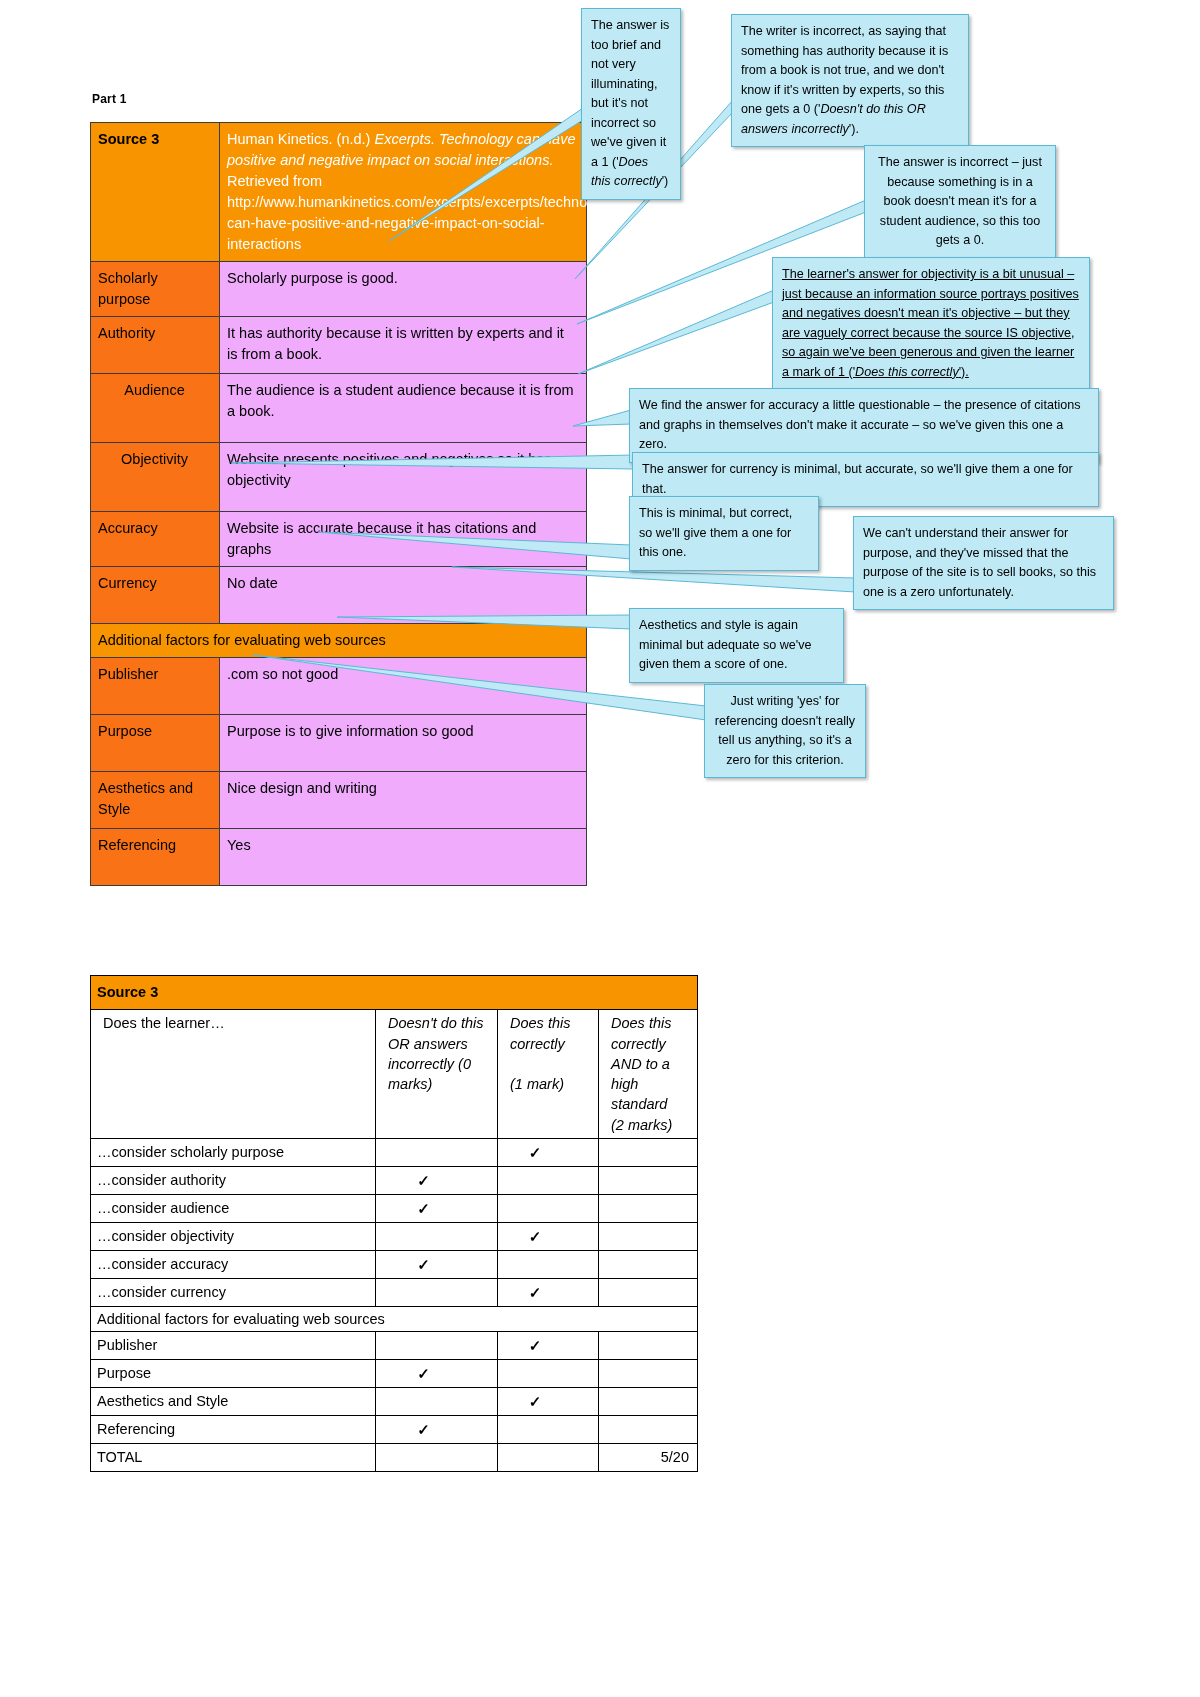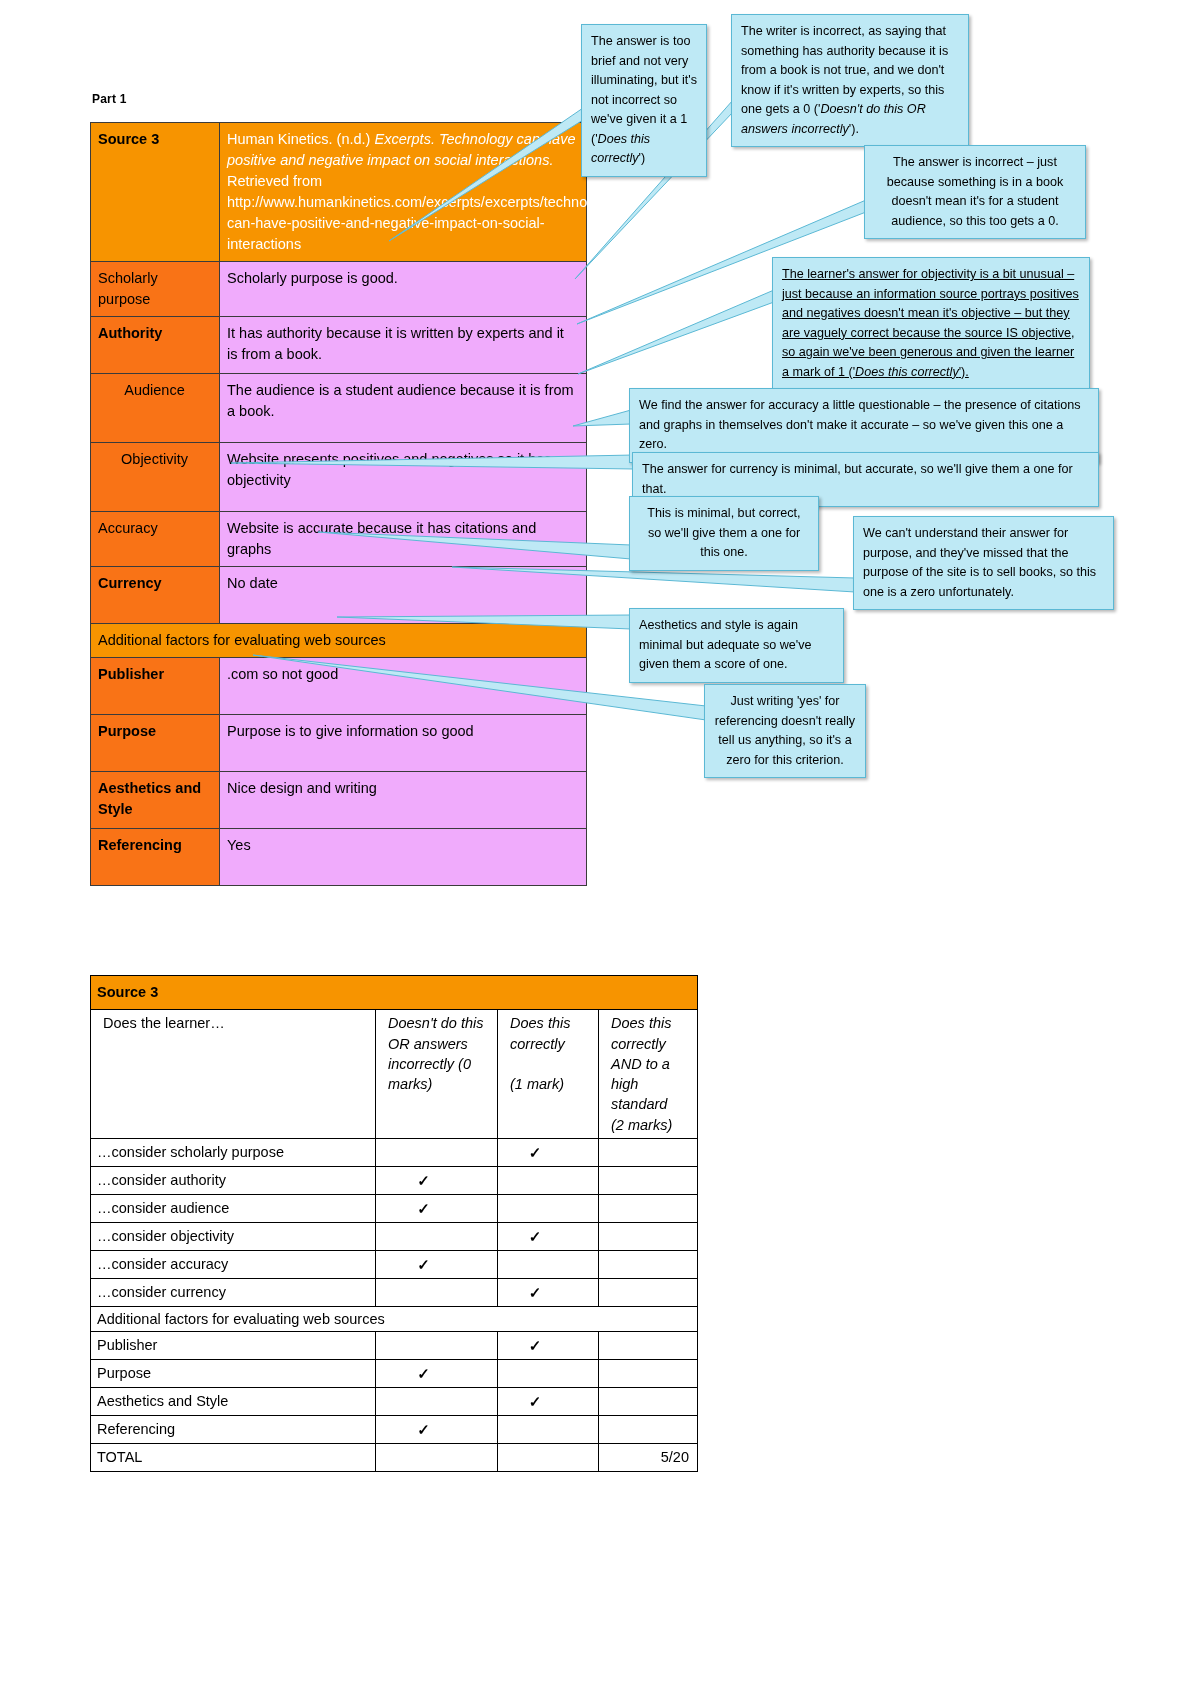--- a/index.html
+++ b/index.html
@@ -60,21 +60,21 @@
   }
   .table1 .src-head .val {
     background: #F79400;
     color: #ffffff;
   }
   .table1 .src-head .val .it { font-style: italic; }
   .table1 .full {
     background: #F79400;
     color: #000000;
   }
-  .cell-pad-lg { height: 44px; font-weight: bold; }
+  .cell-pad-lg { height: 44px; }
   .cell-pad-xl { height: 56px; text-align: center; }
 
   
   .table2 {
     position: absolute;
     left: 90px;
     top: 975px;
     width: 607px;
     border-collapse: collapse;
     table-layout: fixed;
@@ -226,45 +226,45 @@
 
       <polygon points="855,578 855,592 452,567"></polygon>
 
       <polygon points="631,615 631,629 337,617"></polygon>
 
       <polygon points="706,706 706,720 253,655"></polygon>
     </g>
   </svg>
 </div>
 
-<div class="callout" style="left:581px;top:24px;width:126px;">
+<div class="callout" style="left:581px;top:8px;width:100px;">
   <span>The answer is too brief and not very illuminating, but it's not incorrect so we've given it a 1 ('</span><span class="it">Does this correctly</span><span>')</span>
 </div>
 
 <div class="callout" style="left:731px;top:14px;width:238px;">
   <span>The writer is incorrect, as saying that something has authority because it is from a book is not true, and we don't know if it's written by experts, so this one gets a 0 ('</span><span class="it">Doesn't do this OR answers incorrectly</span><span>').</span>
 </div>
 
-<div class="callout center" style="left:864px;top:145px;width:222px;">
+<div class="callout center" style="left:864px;top:145px;width:192px;">
   <span>The answer is incorrect – just because something is in a book doesn't mean it's for a student audience, so this too gets a 0.</span>
 </div>
 
 <div class="callout" style="left:772px;top:257px;width:318px;text-decoration:underline;">
   <span>The learner's answer for objectivity is a bit unusual – just because an information source portrays positives and negatives doesn't mean it's objective – but they are vaguely correct because the source IS objective, so again we've been generous and given the learner a mark of 1 ('</span><span class="it">Does this correctly</span><span>').</span>
 </div>
 
 <div class="callout" style="left:629px;top:388px;width:470px;">
   <span>We find the answer for accuracy a little questionable – the presence of citations and graphs in themselves don't make it accurate – so we've given this one a zero.</span>
 </div>
 
 <div class="callout" style="left:632px;top:452px;width:467px;">
   <span>The answer for currency is minimal, but accurate, so we'll give them a one for that.</span>
 </div>
 
-<div class="callout" style="left:629px;top:496px;width:190px;text-align:center;">
+<div class="callout" style="left:629px;top:496px;width:190px;">
   <span>This is minimal, but correct, so we'll give them a one for this one.</span>
 </div>
 
 <div class="callout" style="left:853px;top:516px;width:261px;">
   <span>We can't understand their answer for purpose, and they've missed that the purpose of the site is to sell books, so this one is a zero unfortunately.</span>
 </div>
 
 <div class="callout" style="left:629px;top:608px;width:215px;">
   <span>Aesthetics and style is again minimal but adequate so we've given them a score of one.</span>
 </div>

